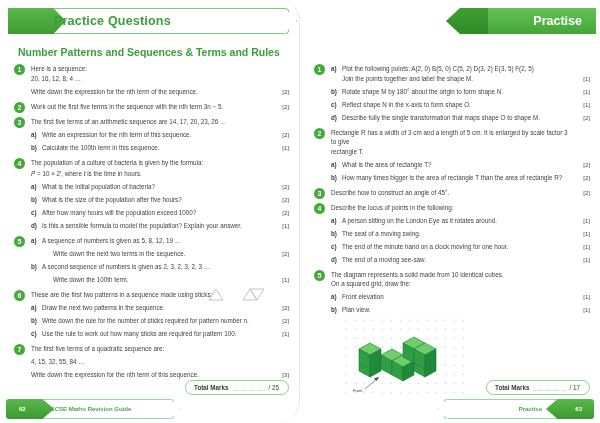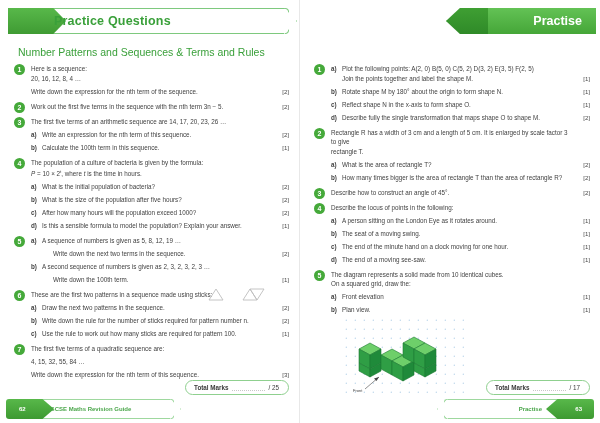--- a/index.html
+++ b/index.html
@@ -7,21 +7,21 @@
   body {
     width:600px; height:423px;
     background:#ffffff;
     font-family:"Liberation Sans", sans-serif;
     color:#3a3a3a;
     position:relative;
     overflow:hidden;
   }
   .spread { position:absolute; inset:0; display:flex; }
   .page { position:relative; width:300px; height:423px; background:#ffffff; }
-  .page-left  { border-right:1px solid #e8e8e8; }
+  .page-left  { border-right:1px solid #e8e8e8;border-radius:21px; }
 
   
   .banner-wrap { position:absolute; top:8px; height:26px; display:flex; align-items:center; }
   .banner-left { left:8px; right:10px; }
   .banner-outline {
     position:absolute; left:30px; right:0; top:0; bottom:0;
     border:1.2px solid #7ec97e; border-left:none;
     border-radius:0 4px 4px 0;
     background:#fff;
   }
@@ -54,21 +54,21 @@
     clip-path:polygon(33% 0, 100% 0, 100% 100%, 33% 100%, 0 50%);
   }
   .banner-right .label {
     position:absolute; right:14px; top:0; height:26px; line-height:26px;
     font-size:12.5px; font-weight:bold; color:#ffffff;
   }
 
   
   .section-title {
     position:absolute; left:18px; top:46px;
-    font-size:10.5px; font-weight:normal; color:#3aa03a;
+    font-size:10.5px; font-weight:bold; color:#3aa03a;
   }
   .page-right .section-title { left:18px; }
 
   
   .qlist { position:absolute; left:14px; right:10px; top:64px; }
   .q { position:relative; padding-left:17px; margin-bottom:5.5px; }
   .qnum {
     position:absolute; left:0; top:0px;
     width:11px; height:11px; border-radius:50%;
     background:#45a93a; color:#fff;

